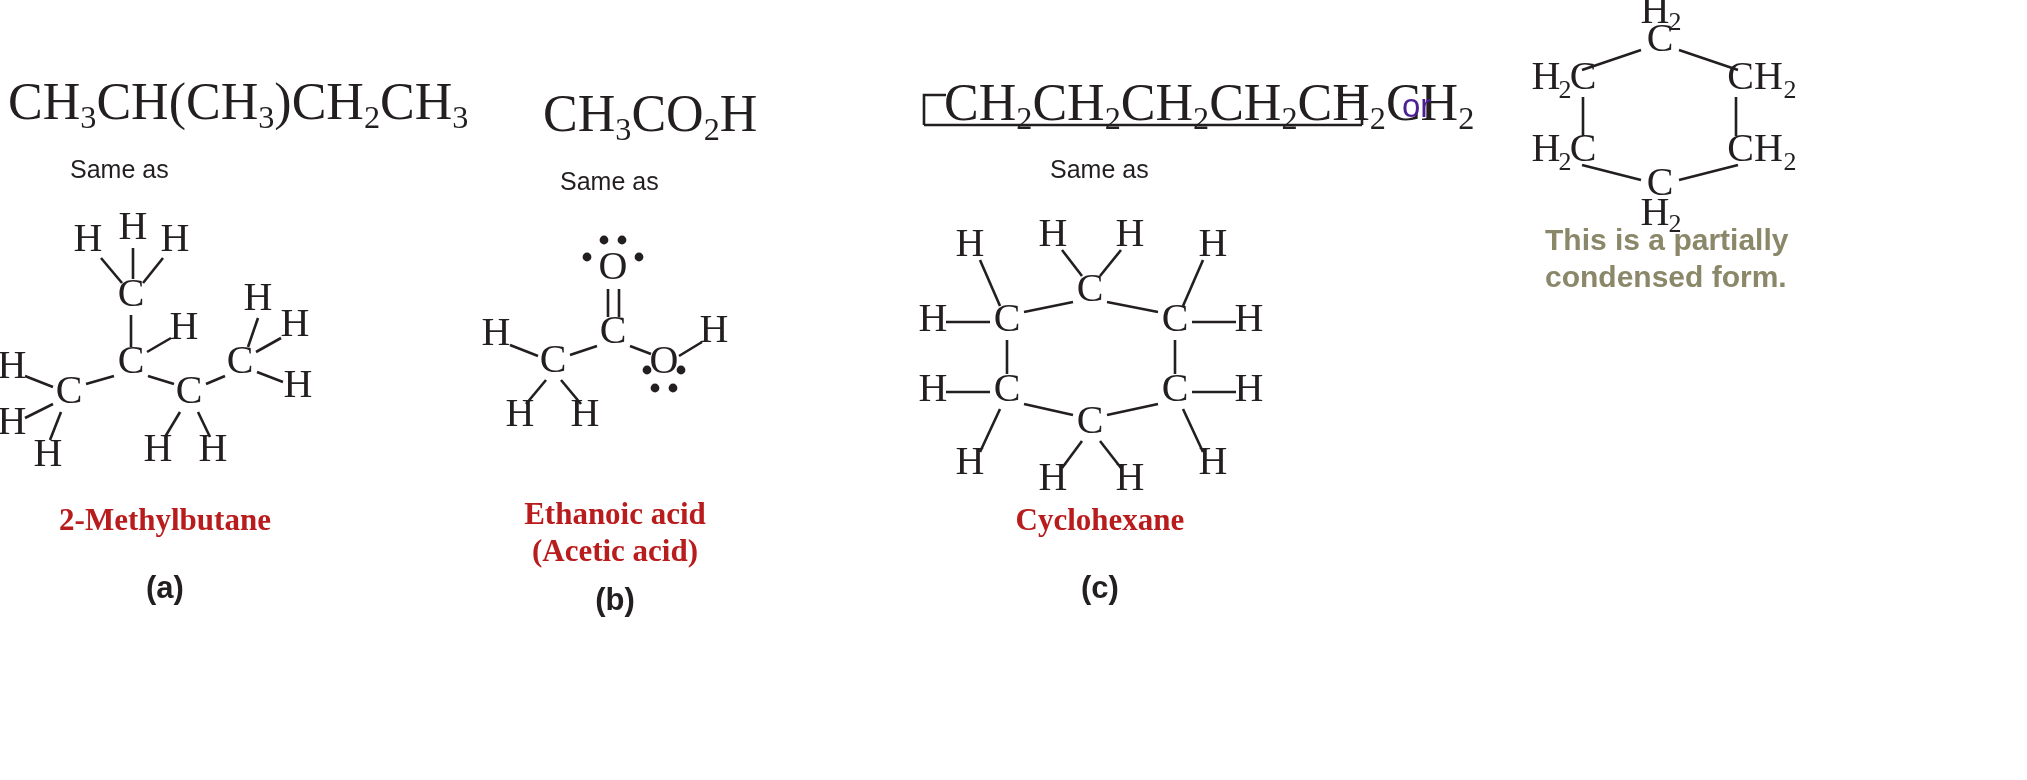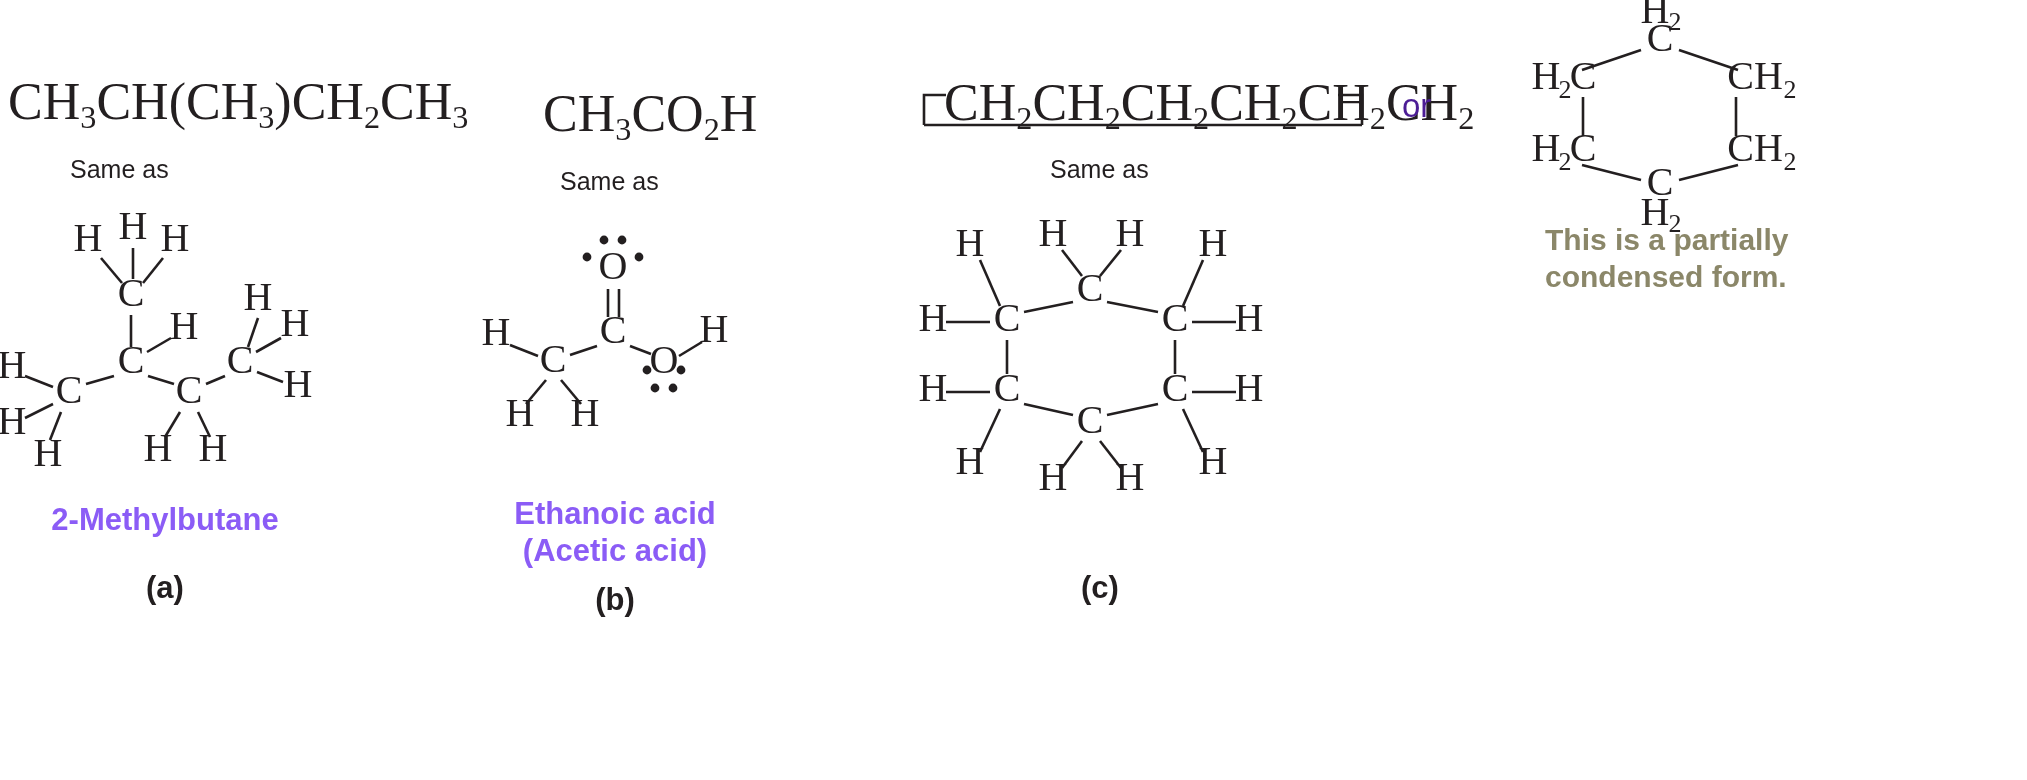--- a/index.html
+++ b/index.html
@@ -39,24 +39,24 @@
   }
   .same-as {
     position: absolute;
     font-family: "Liberation Sans", sans-serif;
     font-size: 25px;
     color: #231f20;
     white-space: nowrap;
   }
   .mol-name {
     position: absolute;
-    font-family: Liberation Sans, sans-serif;
+    font-family: Liberation Serif, serif;
     font-weight: bold;
     font-size: 31px;
-    color: #8b5cf6;
+    color: #b91c1c;
     text-align: center;
     white-space: nowrap;
     line-height: 1.18;
   }
   .panel-letter {
     position: absolute;
     font-family: "Liberation Sans", sans-serif;
     font-weight: bold;
     font-size: 31px;
     color: #231f20;
@@ -283,20 +283,21 @@
       <text class="atom" x="323" y="247">H</text>
       <text class="atom" x="359" y="322">H</text>
       <text class="atom" x="43" y="392">H</text>
       <text class="atom" x="80" y="465">H</text>
       <text class="atom" x="359" y="392">H</text>
       <text class="atom" x="323" y="465">H</text>
       <text class="atom" x="163" y="481">H</text>
       <text class="atom" x="240" y="481">H</text>
     </svg>
 
+    <div class="mol-name" style="left:0; top:502px; width:420px;">Cyclohexane</div>
 
     <div class="panel-letter" style="left:0; top:570px; width:420px;">(c)</div>
 
     <svg style="position:absolute; left:580px; top:0;" width="380" height="230">
 
       <line class="bond" x1="112" y1="70" x2="171" y2="50"></line>
       <line class="bond" x1="209" y1="50" x2="268" y2="70"></line>
       <line class="bond" x1="266" y1="97" x2="266" y2="136"></line>
       <line class="bond" x1="268" y1="165" x2="209" y2="180"></line>
       <line class="bond" x1="171" y1="180" x2="112" y2="165"></line>

